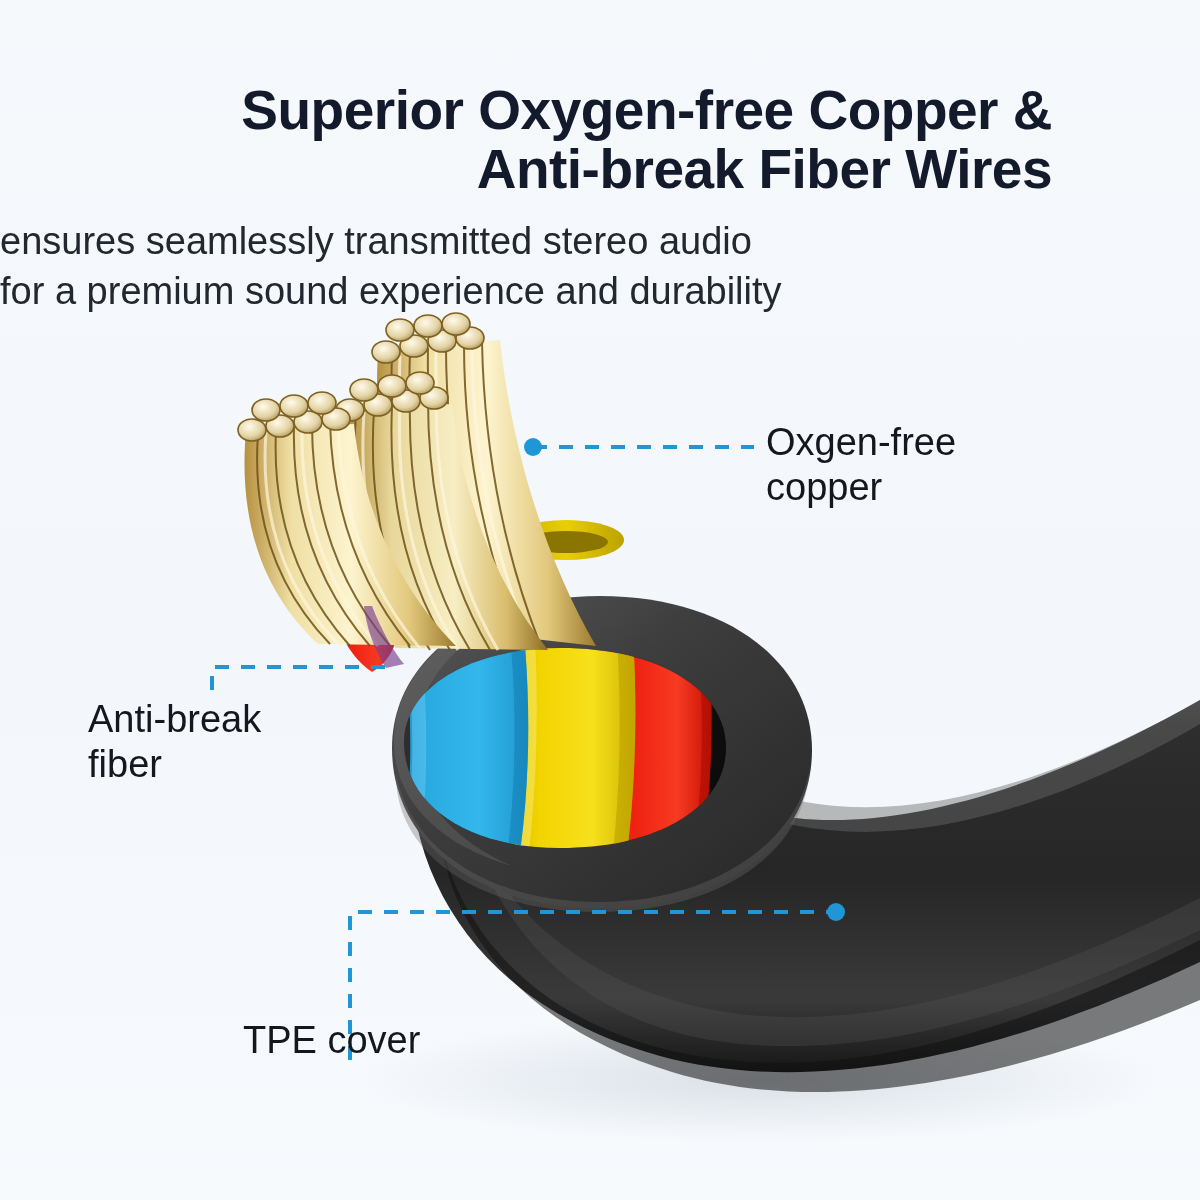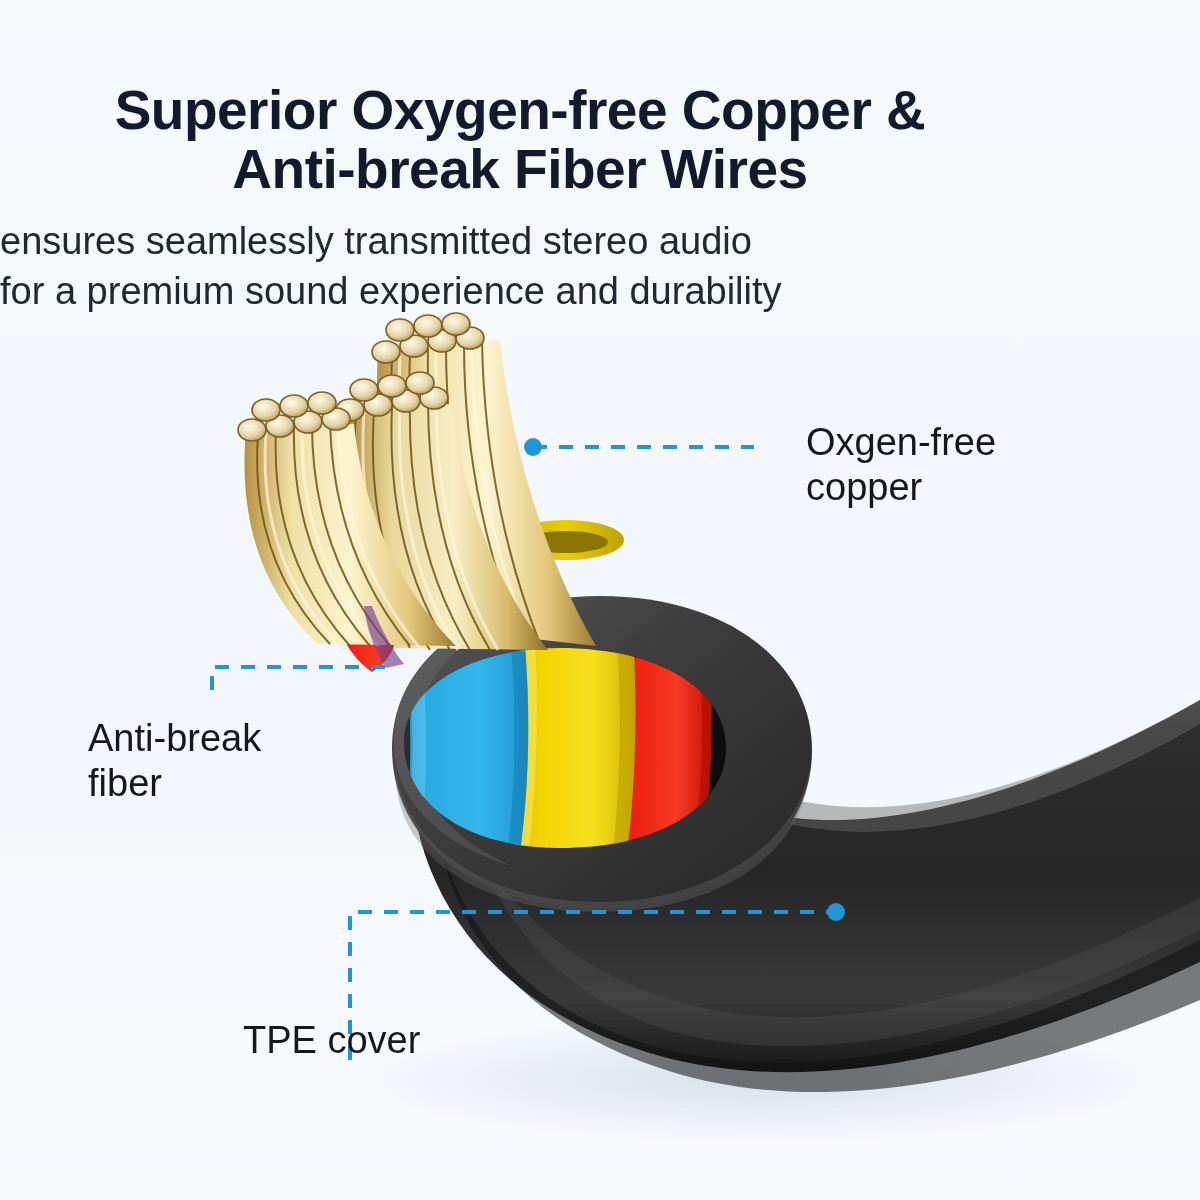--- a/index.html
+++ b/index.html
@@ -13,48 +13,49 @@
   }
   #stage{
     position:relative;
     width:1200px;height:1200px;
     background:linear-gradient(180deg,#f6f9fc 0%,#f3f7fb 55%,#f7fafd 100%);
     overflow:hidden;
   }
   
   .headline{
     position:absolute;left:0;top:44px;width:1040px;
-    text-align:center;
+    text-align:right;
     color:#131a2c;
     font-size:55px;
     font-weight:700;
     letter-spacing:-0.5px;
     line-height:1.08;
     white-space:pre-line;
+    padding-left:12px;
   }
   .subhead{
     position:absolute;left:0;top:178px;width:1200px;
     text-align:left;
     color:#23272e;
     font-size:38px;
     font-weight:400;
     line-height:1.32;
     white-space:pre-line;
   }
   
   .label{
     position:absolute;
     color:#14171d;
     font-size:38px;
     font-weight:500;
     line-height:1.18;
     white-space:pre-line;
   }
-  #label-copper{ left:806px; top:420px; text-align:left; }
-  #label-fiber { left:88px;  top:697px; text-align:left;margin-top:19px; }
+  #label-copper{ left:766px; top:420px; text-align:left; }
+  #label-fiber { left:88px;  top:697px; text-align:left; }
   #label-tpe   { left:243px; top:1018px; text-align:left; }
 
   
   #art{position:absolute;left:0;top:0;width:1200px;height:1200px;}
 </style>
 </head>
 <body>
 
 <div id="stage">
 

